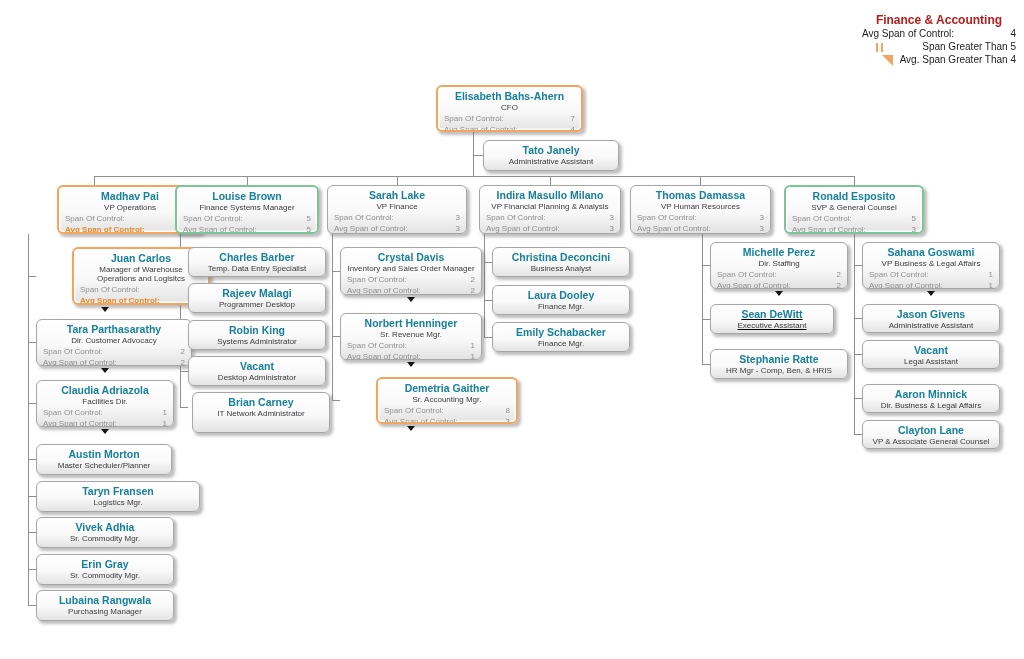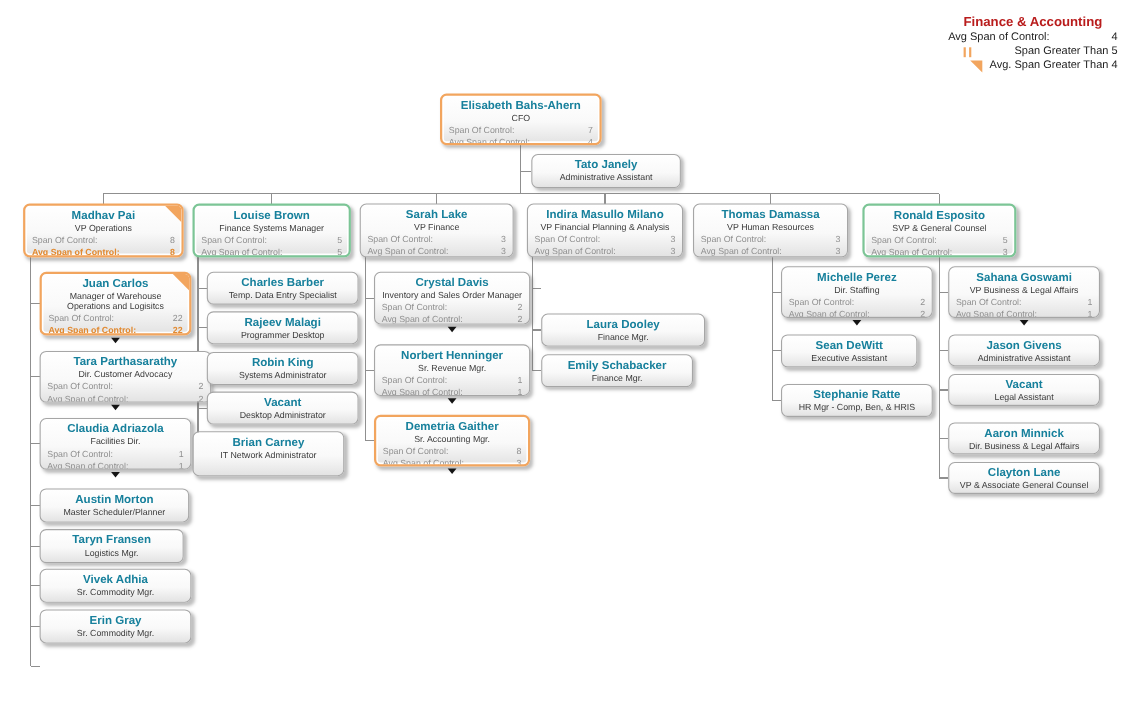--- a/index.html
+++ b/index.html
@@ -4,21 +4,21 @@
 <style>
   html,body{margin:0;padding:0;background:#ffffff;width:1024px;height:659px;overflow:hidden;
     font-family:"Liberation Sans", sans-serif;}
   #stage{position:relative;width:1024px;height:659px;background:#ffffff;}
   svg.wires{position:absolute;left:0;top:0;width:1024px;height:659px;pointer-events:none;}
 
   .node{position:absolute;box-sizing:border-box;border-radius:6px;text-align:center;
     background:linear-gradient(180deg,#ffffff 0%,#f9f9f9 55%,#e3e3e3 100%);
     border:1px solid #a6a6a6;box-shadow:2.5px 2.5px 3px rgba(110,110,110,.45);
     padding-top:3px;overflow:hidden;cursor:default;}
-  .node.orange{border:2px solid #f2a55e;box-shadow:2.5px 2.5px 3px rgba(110,110,110,.45), inset 0 0 0 1.5px #ffffff;}
+  .node.orange{border:2px solid #f2a55e;box-shadow:2.5px 2.5px 3px rgba(110,110,110,.45), inset 0 0 0 1.5px #ffffff;margin-left:36px;}
   .node.green{border:2px solid #7cc596;box-shadow:2.5px 2.5px 3px rgba(110,110,110,.45), inset 0 0 0 1.5px #ffffff;}
   .nm{font-size:10.5px;font-weight:bold;color:#17809c;line-height:12px;white-space:nowrap;}
   .tt{font-size:8px;color:#3a3a3a;line-height:9px;padding:1px 6px 0 6px;}
   .row{display:flex;justify-content:space-between;font-size:8px;color:#8f8f8f;
     padding:0 6px;line-height:9px;margin-top:2px;text-align:left;}
   .row.org{color:#e2892f;font-weight:bold;}
   .wedge{position:absolute;top:0;right:0;width:0;height:0;
     border-top:15px solid #f2a55e;border-left:15px solid transparent;}
   .collapse-tri{position:absolute;width:0;height:0;cursor:pointer;
     border-left:4px solid transparent;border-right:4px solid transparent;border-top:5px solid #141414;}
@@ -222,49 +222,53 @@
       <div class="row">
         <span>Avg Span of Control:</span>
         <span>1</span>
       </div>
     </div>
     <div class="collapse-tri" style="left: 101px; top: 429px;"></div>
     <div class="node plain" style="left: 36px; top: 444px; width: 136px; height: 31px;">
       <div class="nm">Austin Morton</div>
       <div class="tt">Master Scheduler/Planner</div>
     </div>
-    <div class="node plain" style="left: 36px; top: 481px; width: 131px; height: 31px;">
+    <div class="node plain" style="left: 36px; top: 481px; width: 164px; height: 31px;">
       <div class="nm">Taryn Fransen</div>
       <div class="tt">Logistics Mgr.</div>
     </div>
     <div class="node plain" style="left: 36px; top: 517px; width: 138px; height: 31px;">
       <div class="nm">Vivek Adhia</div>
       <div class="tt">Sr. Commodity Mgr.</div>
     </div>
     <div class="node plain" style="left: 36px; top: 554px; width: 138px; height: 31px;">
       <div class="nm">Erin Gray</div>
       <div class="tt">Sr. Commodity Mgr.</div>
     </div>
+    <div class="node plain" style="left: 36px; top: 590px; width: 138px; height: 31px;">
+      <div class="nm">Lubaina Rangwala</div>
+      <div class="tt">Purchasing Manager</div>
+    </div>
     <div class="node plain" style="left: 188px; top: 247px; width: 138px; height: 30px;">
       <div class="nm">Charles Barber</div>
       <div class="tt">Temp. Data Entry Specialist</div>
     </div>
     <div class="node plain" style="left: 188px; top: 283px; width: 138px; height: 30px;">
       <div class="nm">Rajeev Malagi</div>
       <div class="tt">Programmer Desktop</div>
     </div>
     <div class="node plain" style="left: 188px; top: 320px; width: 138px; height: 30px;">
       <div class="nm">Robin King</div>
       <div class="tt">Systems Administrator</div>
     </div>
     <div class="node plain" style="left: 188px; top: 356px; width: 138px; height: 30px;">
       <div class="nm">Vacant</div>
       <div class="tt">Desktop Administrator</div>
     </div>
-    <div class="node plain" style="left: 175px; top: 392px; width: 138px; height: 41px;">
+    <div class="node plain" style="left: 192px; top: 392px; width: 138px; height: 41px;">
       <div class="nm">Brian Carney</div>
       <div class="tt">IT Network Administrator</div>
     </div>
     <div class="node plain" style="left: 340px; top: 247px; width: 142px; height: 48px;">
       <div class="nm">Crystal Davis</div>
       <div class="tt">Inventory and Sales Order Manager</div>
       <div class="row">
         <span>Span Of Control:</span>
         <span>2</span>
       </div>
@@ -293,42 +297,46 @@
       <div class="row">
         <span>Span Of Control:</span>
         <span>8</span>
       </div>
       <div class="row">
         <span>Avg Span of Control:</span>
         <span>3</span>
       </div>
     </div>
     <div class="collapse-tri" style="left: 407px; top: 426px;"></div>
-    <div class="node plain" style="left: 492px; top: 285px; width: 149px; height: 30px;">
+    <div class="node plain" style="left: 492px; top: 247px; width: 138px; height: 30px;">
+      <div class="nm">Christina Deconcini</div>
+      <div class="tt">Business Analyst</div>
+    </div>
+    <div class="node plain" style="left: 492px; top: 285px; width: 138px; height: 30px;">
       <div class="nm">Laura Dooley</div>
       <div class="tt">Finance Mgr.</div>
     </div>
     <div class="node plain" style="left: 492px; top: 322px; width: 138px; height: 30px;">
       <div class="nm">Emily Schabacker</div>
       <div class="tt">Finance Mgr.</div>
     </div>
     <div class="node plain" style="left: 710px; top: 242px; width: 138px; height: 47px;">
       <div class="nm">Michelle Perez</div>
       <div class="tt">Dir. Staffing</div>
       <div class="row">
         <span>Span Of Control:</span>
         <span>2</span>
       </div>
       <div class="row">
         <span>Avg Span of Control:</span>
         <span>2</span>
       </div>
     </div>
     <div class="collapse-tri" style="left: 775px; top: 291px;"></div>
-    <div class="node plain" style="left: 710px; top: 304px; width: 124px; height: 30px;">
+    <div class="node plain" style="left: 710px; top: 304px; width: 124px; height: 30px; text-decoration: underline;">
       <div class="nm">Sean DeWitt</div>
       <div class="tt">Executive Assistant</div>
     </div>
     <div class="node plain" style="left: 710px; top: 349px; width: 138px; height: 30px;">
       <div class="nm">Stephanie Ratte</div>
       <div class="tt">HR Mgr - Comp, Ben, &amp; HRIS</div>
     </div>
     <div class="node plain" style="left: 862px; top: 242px; width: 138px; height: 47px;">
       <div class="nm">Sahana Goswami</div>
       <div class="tt">VP Business &amp; Legal Affairs</div>

